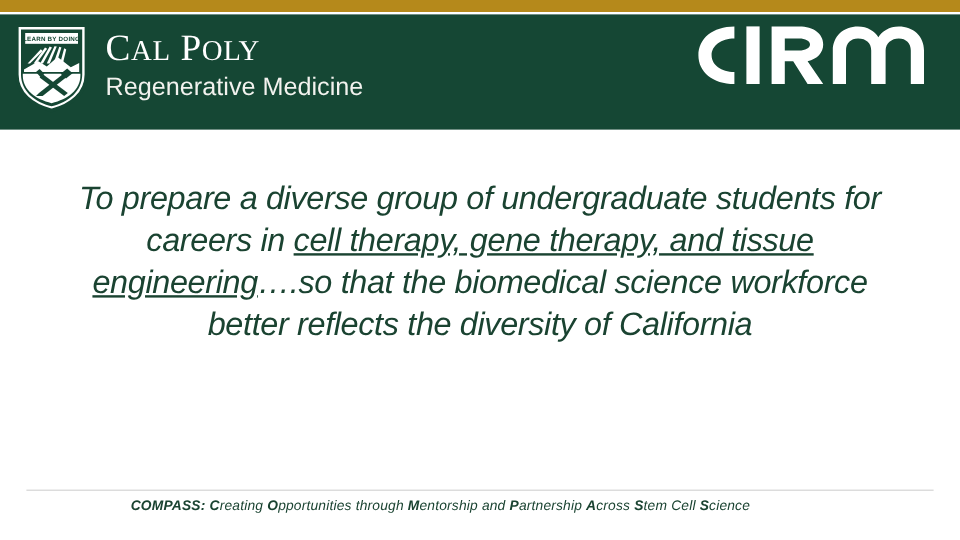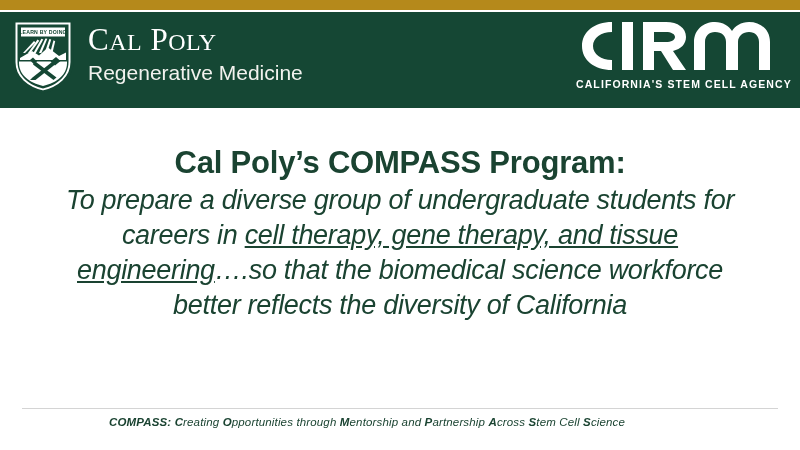--- a/index.html
+++ b/index.html
@@ -225,26 +225,24 @@
         <rect x="46" y="4" width="11" height="48"></rect>
 
         <path d="M67 52 L67 4 L90 4 C102 4 110 10 110 19 C110 26 105 31 97 33 L110 52 L97 52 L85 33 L78 33 L78 52 Z
                  M78 14 L78 24 L90 24 C95 24 99 22 99 19 C99 16 95 14 90 14 Z"></path>
 
         <path d="M118 52 L118 24 C118 12 127 4 139 4 C147 4 153 8 156 13 C159 8 165 4 173 4 C185 4 194 12 194 24 L194 52
                  L183 52 L183 24 C183 18 179 14 173 14 C167 14 162 18 162 24 L162 52 L150 52 L150 24 C150 18 146 14 139 14
                  C133 14 129 18 129 24 L129 52 Z"></path>
       </g>
     </svg>
-    <div class="cirm-tag">CALIFORNIA'S STEM CELL AGENCY</div>
   </div>
 </div>
 
 <div class="slide-body">
-  <div class="slide-title">Cal Poly’s COMPASS Program:</div>
   <div class="slide-statement"><span>To prepare a diverse group of undergraduate students for careers in </span><span class="underlined">cell therapy, gene therapy, and tissue engineering</span><span>….so that the biomedical science workforce better reflects the diversity of California</span></div>
 </div>
 
 <div class="footer-rule"></div>
 <div class="footer-note">
   <b>COMPASS:</b>
   <span id="footnote-expansion"> <b>C</b><span>reating</span> <b>O</b><span>pportunities</span> <span>through</span> <b>M</b><span>entorship</span> <span>and</span> <b>P</b><span>artnership</span> <b>A</b><span>cross</span> <b>S</b><span>tem</span> <span>Cell</span> <b>S</b><span>cience</span></span>
 </div>
 
 </body></html>

